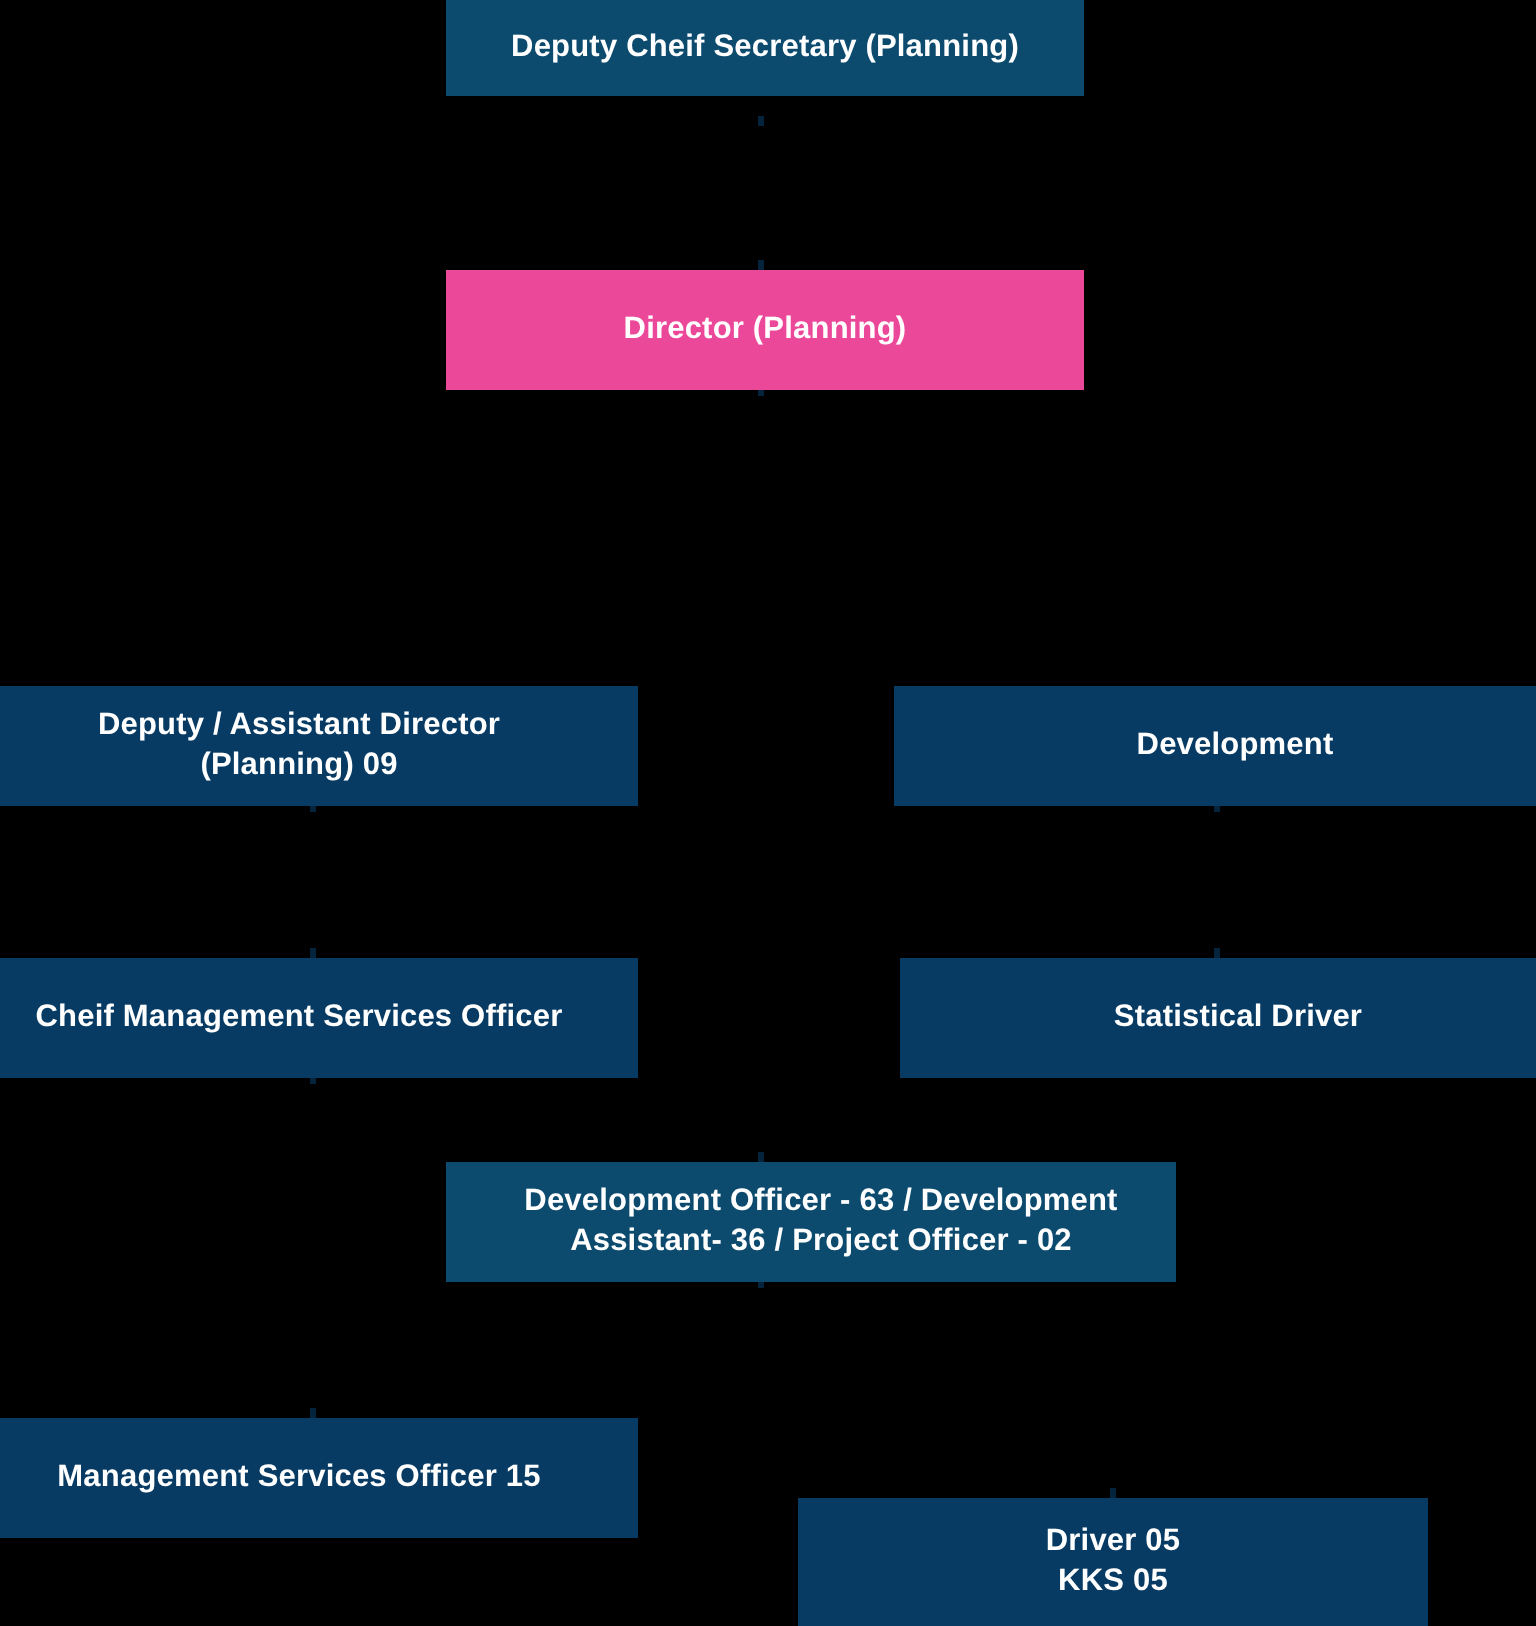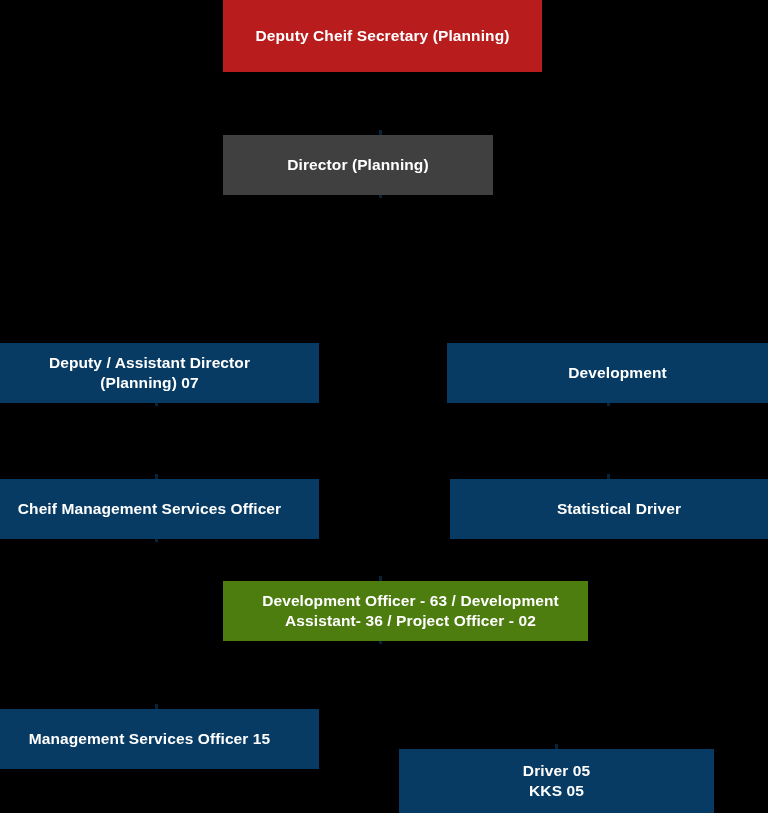--- a/index.html
+++ b/index.html
@@ -51,40 +51,40 @@
     <div class="connector" style="left: 379px; top: 193px; height: 5px;"></div>
     <div class="connector" style="left: 155px; top: 401px; height: 5px;"></div>
     <div class="connector" style="left: 155px; top: 474px; height: 6px;"></div>
     <div class="connector" style="left: 607px; top: 401px; height: 5px;"></div>
     <div class="connector" style="left: 607px; top: 474px; height: 6px;"></div>
     <div class="connector" style="left: 155px; top: 537px; height: 5px;"></div>
     <div class="connector" style="left: 379px; top: 576px; height: 6px;"></div>
     <div class="connector" style="left: 379px; top: 639px; height: 5px;"></div>
     <div class="connector" style="left: 155px; top: 704px; height: 6px;"></div>
     <div class="connector" style="left: 555px; top: 744px; height: 6px;"></div>
-    <div class="node" style="left: 223px; top: 0px; width: 319px; height: 72px; background: #b91c1c; color: rgb(255, 255, 255);">
+    <div class="node" style="left: 223px; top: 0px; width: 319px; height: 48px; background: #0c4a6e; color: rgb(255, 255, 255);">
       <span class="node-label">Deputy Cheif Secretary (Planning)</span>
     </div>
-    <div class="node" style="left: 223px; top: 135px; width: 270px; height: 60px; background: #404040; color: rgb(255, 255, 255);">
+    <div class="node" style="left: 223px; top: 135px; width: 319px; height: 60px; background: #ec4899; color: rgb(255, 255, 255);">
       <span class="node-label">Director (Planning)</span>
     </div>
     <div class="node" style="left: -20px; top: 343px; width: 339px; height: 60px; background: rgb(7, 59, 99); color: rgb(255, 255, 255);">
       <span class="node-label">Deputy / Assistant Director
-(Planning) 07</span>
+(Planning) 09</span>
     </div>
     <div class="node" style="left: 447px; top: 343px; width: 341px; height: 60px; background: rgb(7, 59, 99); color: rgb(255, 255, 255);">
       <span class="node-label">Development</span>
     </div>
     <div class="node" style="left: -20px; top: 479px; width: 339px; height: 60px; background: rgb(7, 59, 99); color: rgb(255, 255, 255);">
       <span class="node-label">Cheif Management Services Officer</span>
     </div>
     <div class="node" style="left: 450px; top: 479px; width: 338px; height: 60px; background: rgb(7, 59, 99); color: rgb(255, 255, 255);">
       <span class="node-label">Statistical Driver</span>
     </div>
-    <div class="node" style="left: 223px; top: 581px; width: 365px; height: 60px; background: #4d7c0f; color: rgb(255, 255, 255); padding-left: 20px;">
+    <div class="node" style="left: 223px; top: 581px; width: 365px; height: 60px; background: #0c4a6e; color: rgb(255, 255, 255); padding-left: 20px;">
       <span class="node-label">Development Officer - 63 / Development
 Assistant- 36 / Project Officer - 02</span>
     </div>
     <div class="node" style="left: -20px; top: 709px; width: 339px; height: 60px; background: rgb(7, 59, 99); color: rgb(255, 255, 255);">
       <span class="node-label">Management Services Officer 15</span>
     </div>
     <div class="node" style="left: 399px; top: 749px; width: 315px; height: 64px; background: rgb(7, 59, 99); color: rgb(255, 255, 255);">
       <span class="node-label">Driver 05
 KKS 05</span>
     </div>

